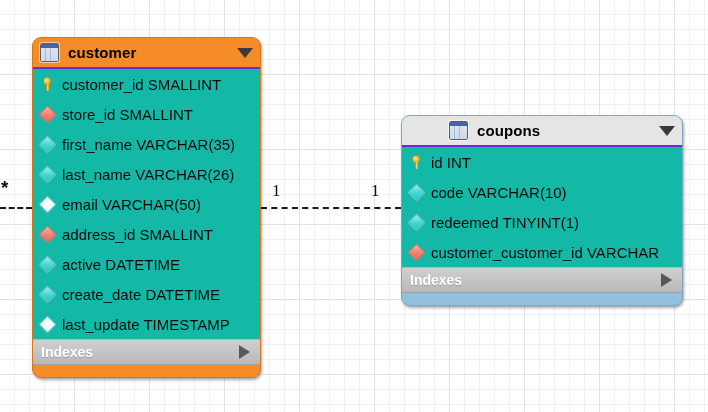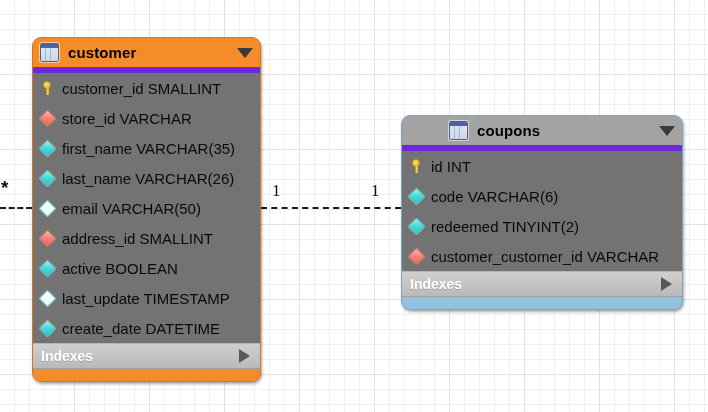--- a/index.html
+++ b/index.html
@@ -81,21 +81,21 @@
   
   .tbl-header {
     display: flex;
     align-items: center;
     height: 29px;
     padding: 0 7px 0 7px;
     box-sizing: border-box;
     position: relative;
   }
   .customer .tbl-header { background: #f68c28; }
-  .coupons  .tbl-header { background: #a3a3a3; padding-left: 47px; }
+  .coupons  .tbl-header { background: #e5e5e5; padding-left: 47px; }
 
   .tbl-icon {
     width: 17px;
     height: 17px;
     border-radius: 2px;
     background: #e9eef6;
     border: 1px solid #5a5f6b;
     box-shadow: 0 0 0 1px rgba(255,255,255,0.55);
     position: relative;
     flex: 0 0 auto;
@@ -135,22 +135,22 @@
     margin-left: auto;
     width: 0; height: 0;
     border-left: 8px solid transparent;
     border-right: 8px solid transparent;
     border-top: 10px solid #3a3a3a;
     flex: 0 0 auto;
   }
 
   
   .tbl-body {
-    background: #737373;
-    border-top: 6px solid #6d28d9;
+    background: #14b8a6;
+    border-top: 2px solid #6d28d9;
     border-bottom: 1px solid #b5b5b5;
     text-align: right;
   }
   .col-row {
     display: flex;
     align-items: center;
     height: 30px;
     padding-left: 7px;
     box-sizing: border-box;
     white-space: nowrap;
@@ -259,49 +259,49 @@
       <span class="tbl-caret"></span>
     </div>
 
     <div class="tbl-body">
       <div class="col-row">
         <span class="ci key"></span>
         <span class="col-label">customer_id SMALLINT</span>
       </div>
       <div class="col-row">
         <span class="ci dia red"></span>
-        <span class="col-label">store_id VARCHAR</span>
+        <span class="col-label">store_id SMALLINT</span>
       </div>
       <div class="col-row">
         <span class="ci dia cyan-solid"></span>
         <span class="col-label">first_name VARCHAR(35)</span>
       </div>
       <div class="col-row">
         <span class="ci dia cyan-solid"></span>
         <span class="col-label">last_name VARCHAR(26)</span>
       </div>
       <div class="col-row">
         <span class="ci dia cyan-hollow"></span>
         <span class="col-label">email VARCHAR(50)</span>
       </div>
       <div class="col-row">
         <span class="ci dia red"></span>
         <span class="col-label">address_id SMALLINT</span>
       </div>
       <div class="col-row">
         <span class="ci dia cyan-solid"></span>
-        <span class="col-label">active BOOLEAN</span>
+        <span class="col-label">active DATETIME</span>
+      </div>
+      <div class="col-row">
+        <span class="ci dia cyan-solid"></span>
+        <span class="col-label">create_date DATETIME</span>
       </div>
       <div class="col-row">
         <span class="ci dia cyan-hollow"></span>
         <span class="col-label">last_update TIMESTAMP</span>
-      </div>
-      <div class="col-row">
-        <span class="ci dia cyan-solid"></span>
-        <span class="col-label">create_date DATETIME</span>
       </div>
     </div>
 
     <div class="tbl-indexes">
       <span class="ix-label">Indexes</span>
       <span class="ix-caret"></span>
     </div>
 
     <div class="tbl-footer"></div>
   </div>
@@ -313,25 +313,25 @@
       <span class="tbl-caret"></span>
     </div>
 
     <div class="tbl-body">
       <div class="col-row">
         <span class="ci key"></span>
         <span class="col-label">id INT</span>
       </div>
       <div class="col-row">
         <span class="ci dia cyan-solid"></span>
-        <span class="col-label">code VARCHAR(6)</span>
-      </div>
-      <div class="col-row">
-        <span class="ci dia cyan-solid"></span>
-        <span class="col-label">redeemed TINYINT(2)</span>
+        <span class="col-label">code VARCHAR(10)</span>
+      </div>
+      <div class="col-row">
+        <span class="ci dia cyan-solid"></span>
+        <span class="col-label">redeemed TINYINT(1)</span>
       </div>
       <div class="col-row">
         <span class="ci dia red"></span>
         <span class="col-label">customer_customer_id VARCHAR</span>
       </div>
     </div>
 
     <div class="tbl-indexes">
       <span class="ix-label">Indexes</span>
       <span class="ix-caret"></span>

